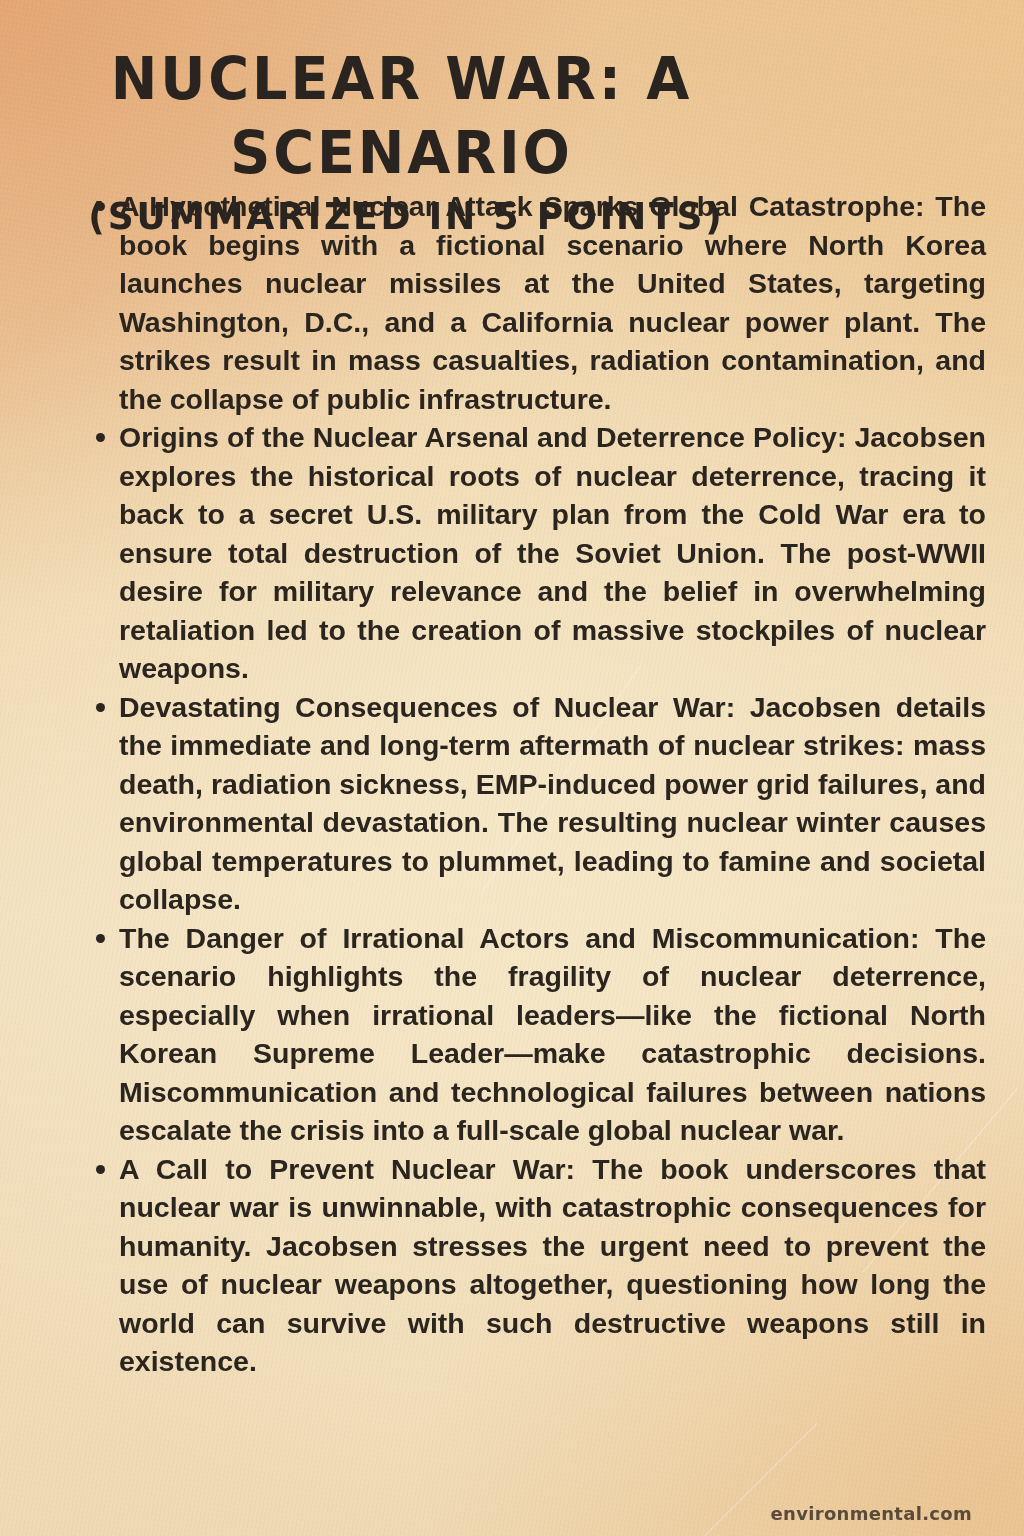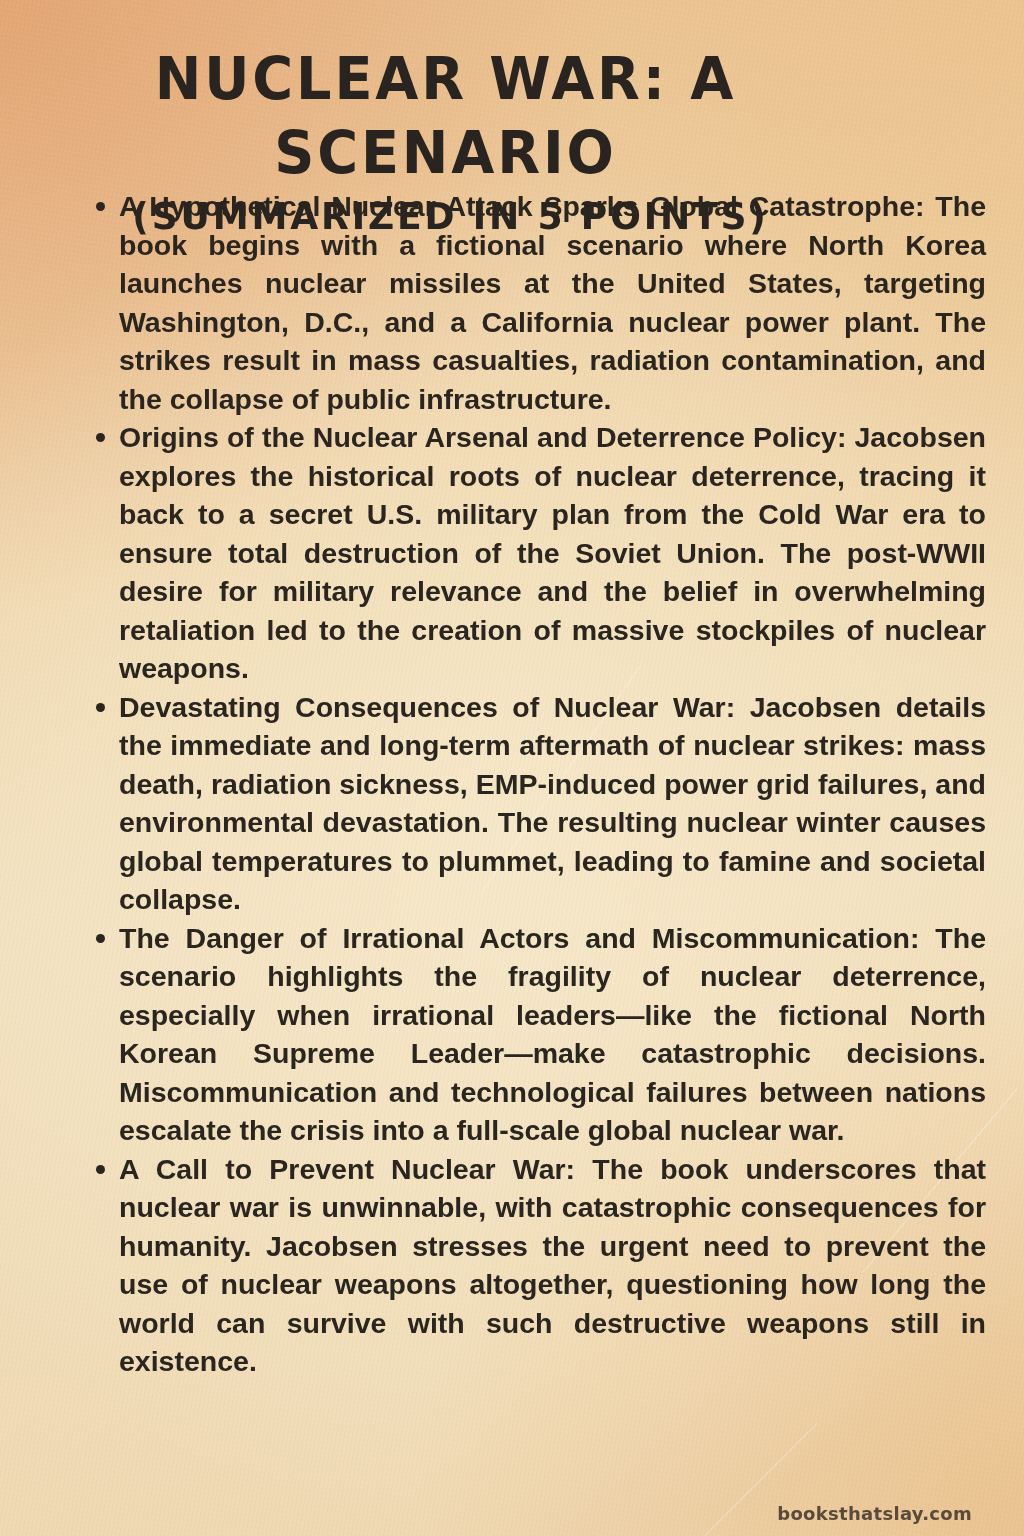--- a/index.html
+++ b/index.html
@@ -32,21 +32,20 @@
       position: absolute;
       pointer-events: none;
       border-left: 1px solid rgba(255,255,255,0.35);
     }
     .title-block {
       position: absolute;
       top: 42px;
       left: 0;
       width: 853px;
       text-align: center;
-      padding-left: 44px;
     }
     .title {
       font-family: "DejaVu Sans", sans-serif;
       font-weight: bold;
       font-size: 58px;
       letter-spacing: 3px;
       line-height: 74px;
       color: #2a2420;
       margin: 0 0 0 -50px;
       transform: scaleX(0.96);
@@ -130,13 +129,13 @@
   <li class="point">
     <span class="bullet"></span>
     <span>The Danger of Irrational Actors and Miscommunication: The scenario highlights the fragility of nuclear deterrence, especially when irrational leaders—like the fictional North Korean Supreme Leader—make catastrophic decisions. Miscommunication and technological failures between nations escalate the crisis into a full-scale global nuclear war.</span>
   </li>
   <li class="point">
     <span class="bullet"></span>
     <span>A Call to Prevent Nuclear War: The book underscores that nuclear war is unwinnable, with catastrophic consequences for humanity. Jacobsen stresses the urgent need to prevent the use of nuclear weapons altogether, questioning how long the world can survive with such destructive weapons still in existence.</span>
   </li>
 </ul>
 
-<div class="footer">booksthatslay.com</div>
+<div class="footer">environmental.com</div>
 
 </body></html>

